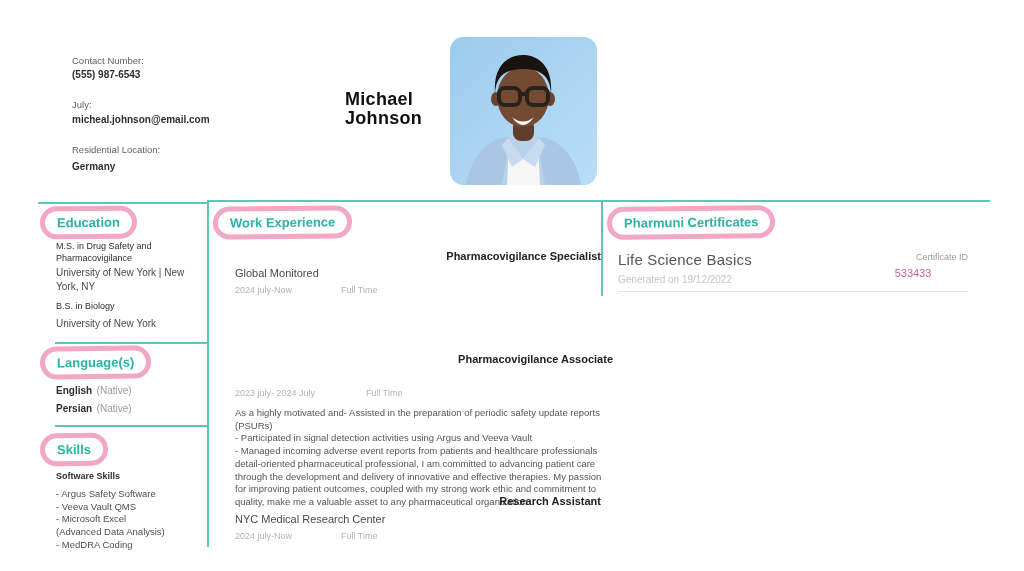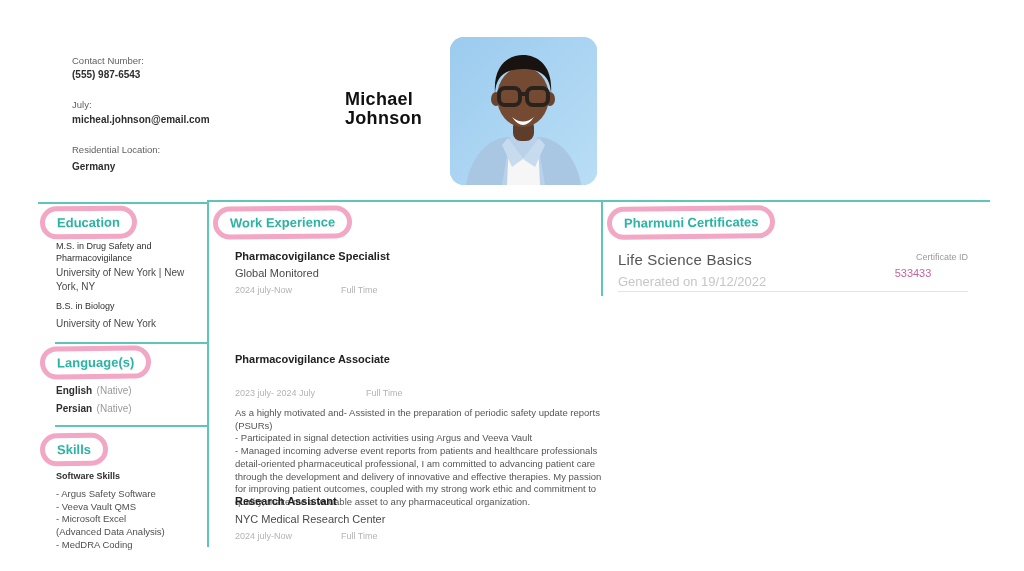--- a/index.html
+++ b/index.html
@@ -35,29 +35,29 @@
 
   
   .edu-degree { font-size:9px; font-weight:normal; color:#2e2e2e; line-height:1.35; width:150px; }
   .edu-school { font-size:10px; color:#4a4a4a; line-height:1.4; width:152px; }
   .lang-name { font-size:10px; font-weight:bold; color:#2e2e2e; }
   .lang-level { font-size:10px; color:#9a9a9a; }
   .skills-sub { font-size:9px; font-weight:bold; color:#2e2e2e; }
   .skills-list { font-size:9.5px; color:#4f4f4f; line-height:1.33; white-space:pre-line; width:160px; }
 
   
-  .job-title { font-size:11px; font-weight:bold; color:#222; }
+  .job-title { font-size:11px; font-weight:bold; color:#222;text-align:right; }
   .job-company { font-size:11px; color:#4a4a4a; }
   .job-meta { display:flex; font-size:9px; color:#b3b3b3; }
   .job-dates { min-width:80px; margin-right:26px; }
   .job-desc { font-size:9.5px; color:#555; line-height:1.34; white-space:pre-line; }
 
   
   .cert-title { font-size:15px; color:#555; letter-spacing:.2px; }
-  .cert-generated { font-size:13px; color:#c6c6c6; }
+  .cert-generated { font-size:10px; color:#c6c6c6; }
   .cert-id-label { font-size:9px; color:#9a9a9a; text-align:right; }
   .cert-id-value { font-size:11px; color:#c2679e; text-align:right; }
   .cert-divider { height:1px; background:#e4e4e4; }
 </style>
 </head>
 <body>
 
 <div class="abs" style="left:72px; top:55px;">
   <div class="contact-group">
     <div class="contact-label">Contact Number:</div>

